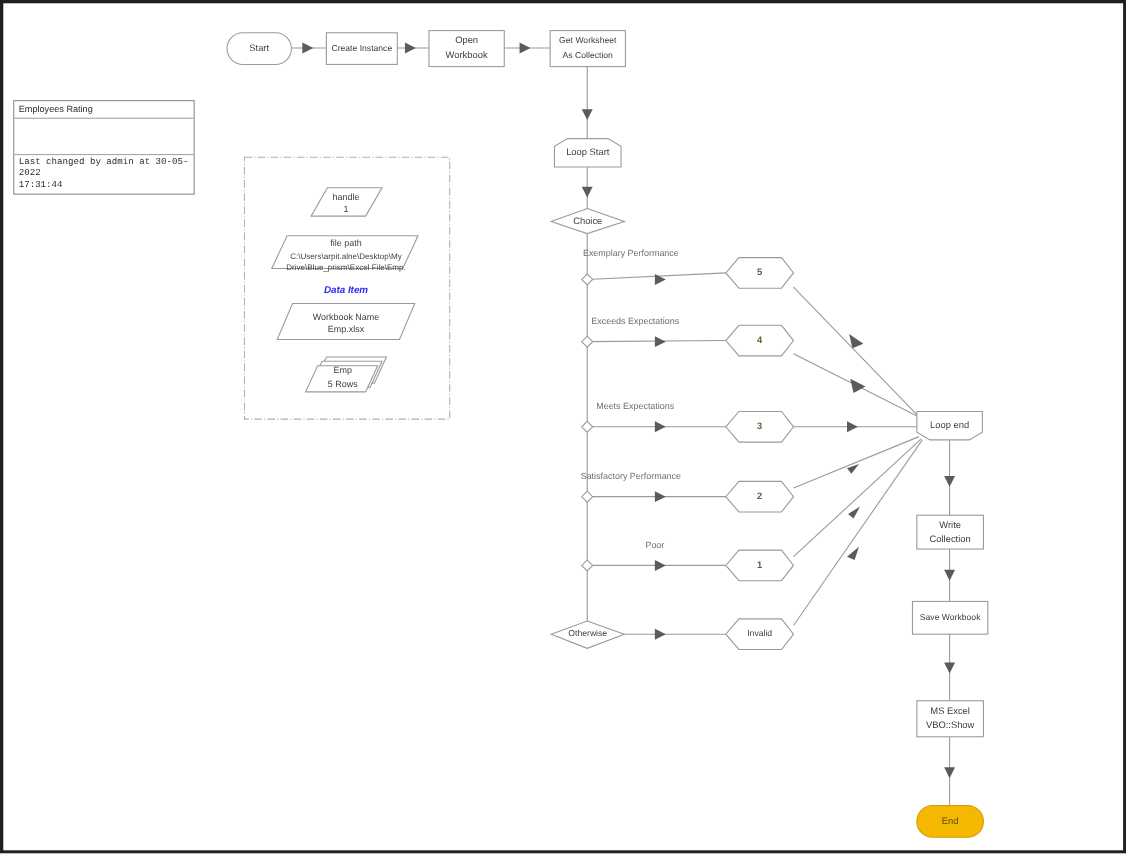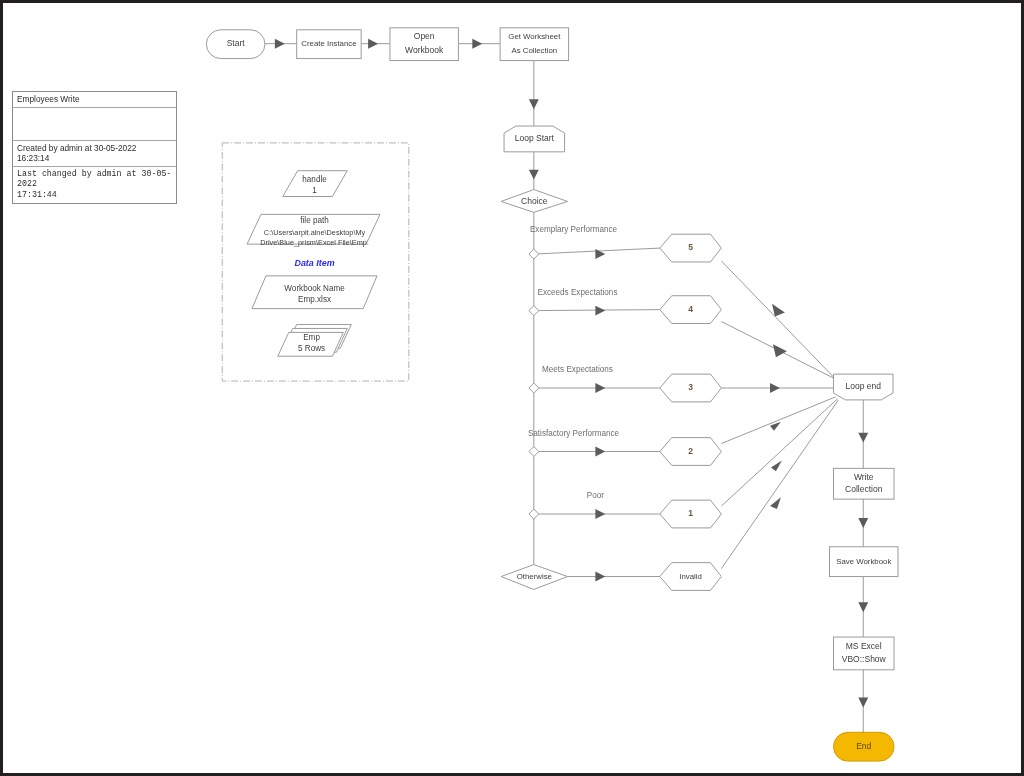--- a/index.html
+++ b/index.html
@@ -106,24 +106,22 @@
     stroke-dasharray: 7 2 1 2;
   }
   .endshape { fill: #f5b800; stroke: #d79a00; stroke-width: 1; }
 </style>
 </head>
 <body>
 
 <div id="app">
 
   <div id="info-panel">
-    <div class="row title">Employees Write</div>
+    <div class="row title">Employees Rating</div>
     <div class="row blank"></div>
-    <div class="row">Created by admin at 30-05-2022
-16:23:14</div>
     <div class="row last">Last changed by admin at 30-05-2022
 17:31:44</div>
   </div>
 
   <svg id="canvas" viewBox="0 0 1024 776" xmlns="http://www.w3.org/2000/svg">
 
     <g>
       <line class="lnk" x1="263" y1="41" x2="295" y2="41"></line>
       <polygon class="arw" points="273,36 283,41 273,46"></polygon>
     </g>

